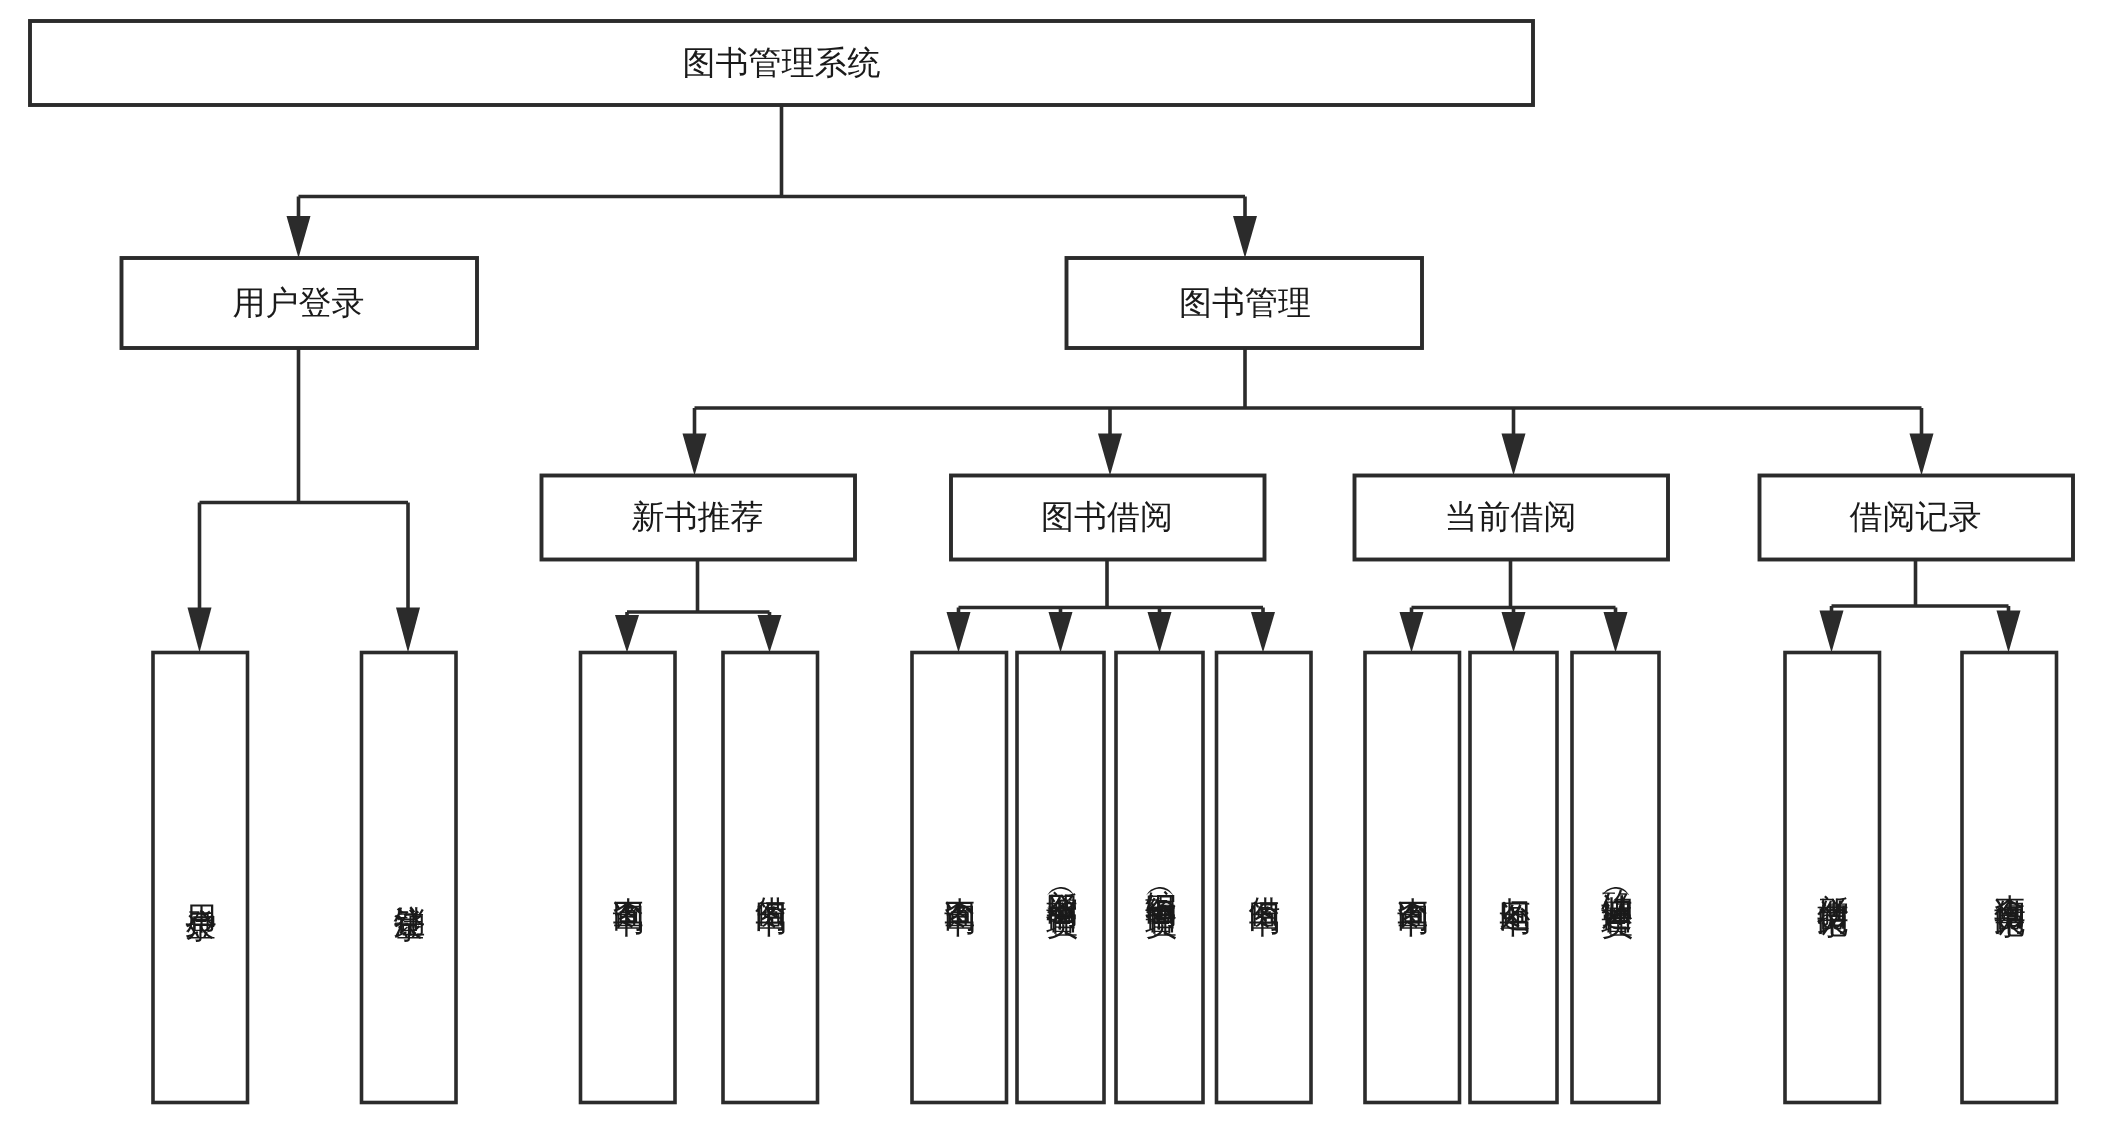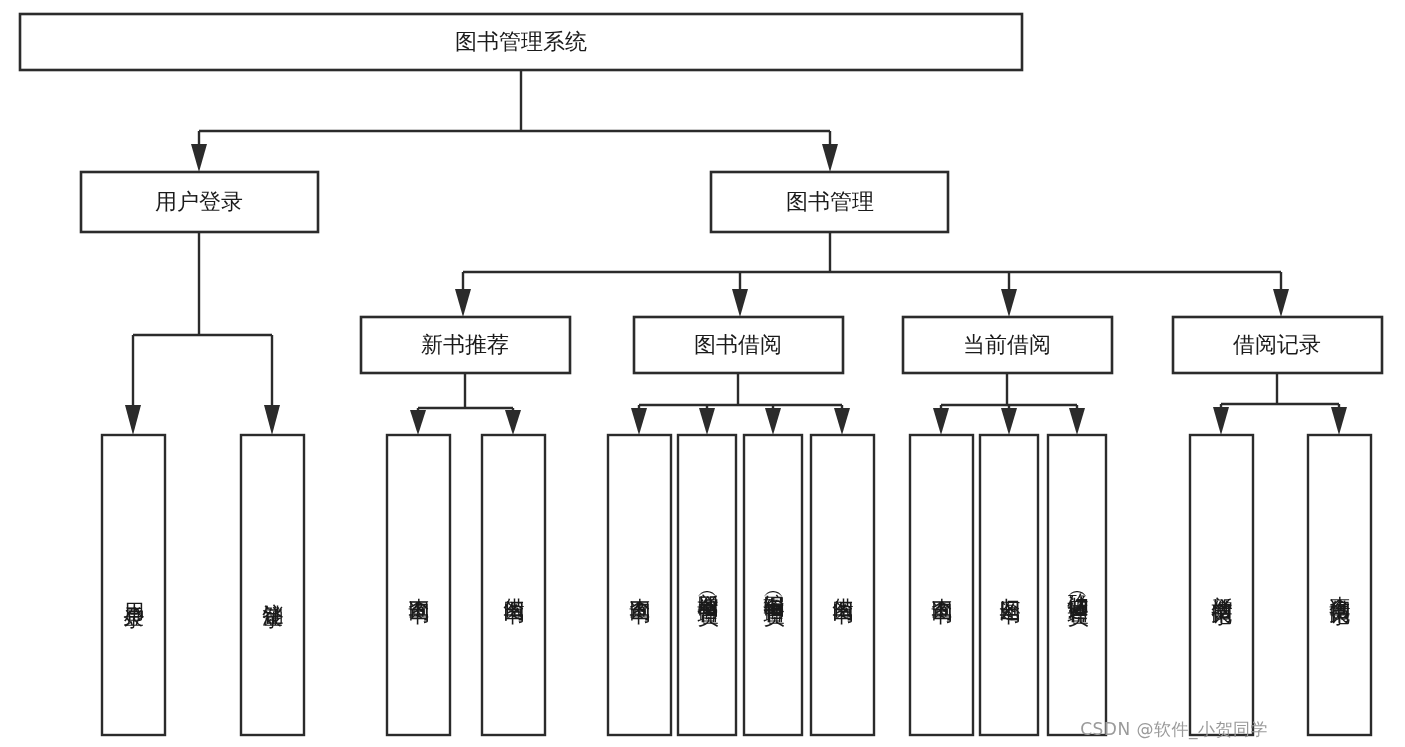--- a/index.html
+++ b/index.html
@@ -227,14 +227,13 @@
       <rect class="node-box-thin" x="1190" y="435" width="63" height="300"></rect>
       <text class="leaf-label" x="1222" y="585">新增借阅记录</text>
     </g>
     <g>
       <rect class="node-box-thin" x="1308" y="435" width="63" height="300"></rect>
       <text class="leaf-label" x="1340" y="585">查询借阅记录</text>
     </g>
 
   </svg>
 
-  <div class="watermark">CSDN @软件_小贺同学</div>
 </div>
 
 </body></html>

